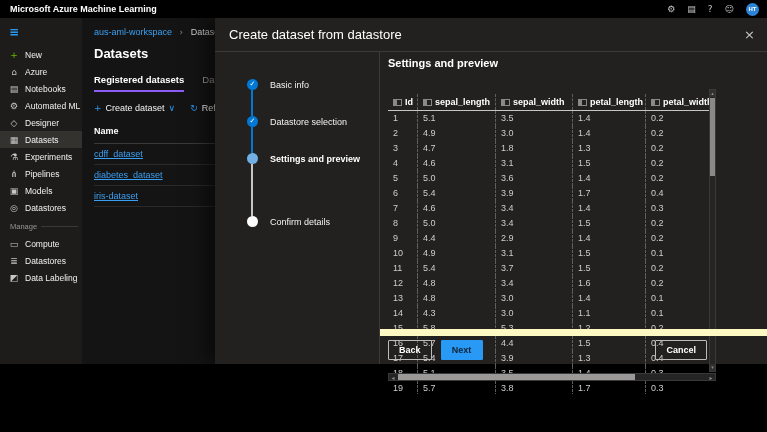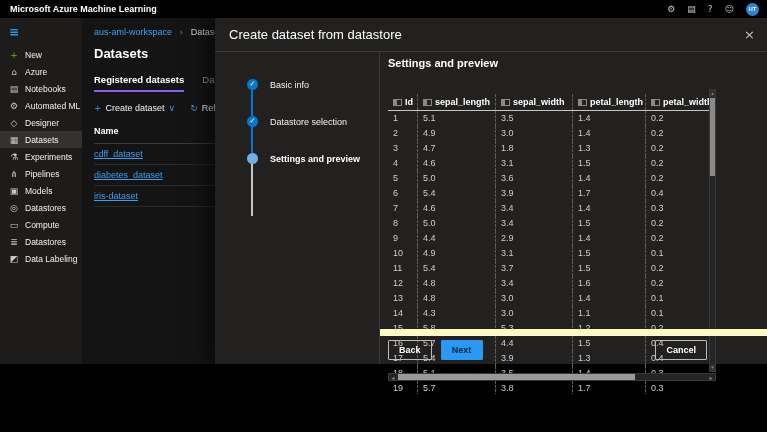--- a/index.html
+++ b/index.html
@@ -162,20 +162,23 @@
           <span class="nav-label">Pipelines</span>
         </div>
         <div class="nav-item">
           <span class="nav-icon glyph">▣</span>
           <span class="nav-label">Models</span>
         </div>
         <div class="nav-item">
           <span class="nav-icon glyph">◎</span>
           <span class="nav-label">Datastores</span>
         </div>
+        <div class="nav-section">
+          <span>Manage</span>
+        </div>
         <div class="nav-item">
           <span class="nav-icon glyph">▭</span>
           <span class="nav-label">Compute</span>
         </div>
         <div class="nav-item">
           <span class="nav-icon glyph">≣</span>
           <span class="nav-label">Datastores</span>
         </div>
         <div class="nav-item">
           <span class="nav-icon glyph">◩</span>
@@ -240,20 +243,24 @@
             </span>
             <span class="step-label">Datastore selection</span>
           </div>
           <div class="step-connector done"></div>
           <div class="step-item">
             <span class="step-circle current"></span>
             <span class="step-label current">Settings and preview</span>
           </div>
           <div class="step-connector"></div>
           <div class="step-connector"></div>
+          <div class="step-item">
+            <span class="step-circle upcoming"></span>
+            <span class="step-label">Confirm details</span>
+          </div>
         </div>
       <div class="dlg-content">
         <div class="preview-heading">Settings and preview</div>
         <div class="tbl">
           <div class="tbl-head" id="tbl-head">
               <div class="tbl-row">
                 <div class="tbl-cell">
                   <span class="col-icon"></span>
                   <span>Id</span>
                 </div>

